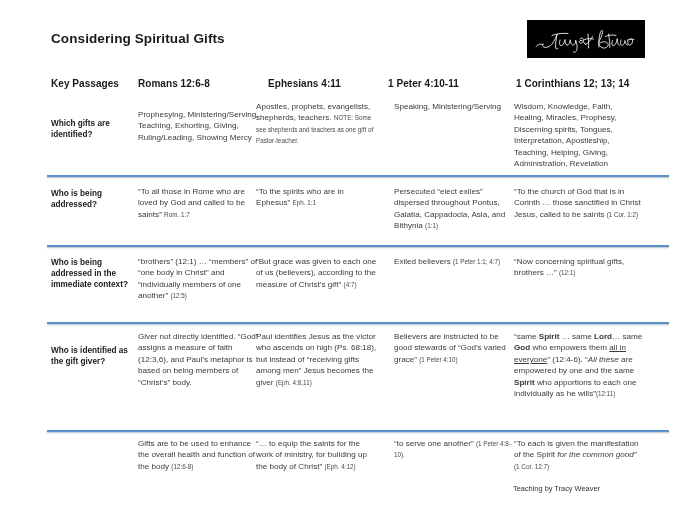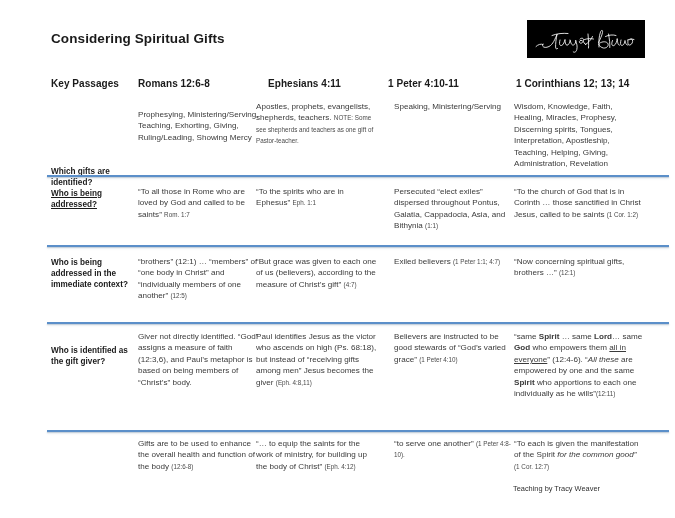--- a/index.html
+++ b/index.html
@@ -154,29 +154,29 @@
       </g>
     </svg>
   </div>
 
   <div class="hdr c0">Key Passages</div>
   <div class="hdr c1">Romans 12:6-8</div>
   <div class="hdr c2">Ephesians 4:11</div>
   <div class="hdr c3">1 Peter 4:10-11</div>
   <div class="hdr c4">1 Corinthians 12; 13; 14</div>
 
-  <div class="row-label" style="top:118px;margin-top:48px;">Which gifts are identified?</div>
+  <div class="row-label" style="top:118px;">Which gifts are identified?</div>
   <div class="cell col1" style="top:109px;">Prophesying, Ministering/Serving, Teaching, Exhorting, Giving, Ruling/Leading, Showing Mercy</div>
   <div class="cell col2" style="top:101px;"><span>Apostles, prophets, evangelists, shepherds, teachers.</span> <span class="ref">NOTE:  Some see shepherds and teachers as one gift of Pastor-teacher.</span></div>
   <div class="cell col3" style="top:101px;">Speaking, Ministering/Serving</div>
   <div class="cell col4" style="top:101px;">Wisdom, Knowledge, Faith, Healing, Miracles, Prophesy, Discerning spirits, Tongues, Interpretation, Apostleship, Teaching, Helping, Giving, Administration, Revelation</div>
 
   <div class="divider" style="top:175px;"></div>
 
-  <div class="row-label" style="top:188px;text-decoration:underline;">Who is being addressed?</div>
+  <div class="row-label" style="top:188px;">Who is being addressed?</div>
   <div class="cell col1" style="top:186px;"><span>“To all those in Rome who are loved by God and called to be saints”</span> <span class="ref">Rom. 1:7</span></div>
   <div class="cell col2" style="top:186px;"><span>“To the spirits who are in Ephesus”</span> <span class="ref">Eph. 1:1</span></div>
   <div class="cell col3" style="top:186px;"><span>Persecuted “elect exiles” dispersed throughout Pontus, Galatia, Cappadocia, Asia, and Bithynia</span> <span class="ref">(1:1)</span></div>
   <div class="cell col4" style="top:186px;"><span>“To the church of God that is in Corinth … those sanctified in Christ Jesus, called to be saints</span> <span class="ref">(1 Cor. 1:2)</span></div>
 
   <div class="divider" style="top:245px;"></div>
 
   <div class="row-label" style="top:257px;">Who is being addressed in the immediate context?</div>
   <div class="cell col1" style="top:256px;"><span>“brothers” (12:1) … “members” of “one body in Christ” and “individually members of one another”</span> <span class="ref">(12:5)</span></div>
   <div class="cell col2" style="top:256px;"><span>“But grace was given to each one of us (believers), according to the measure of Christ’s gift”</span> <span class="ref">(4:7)</span></div>

